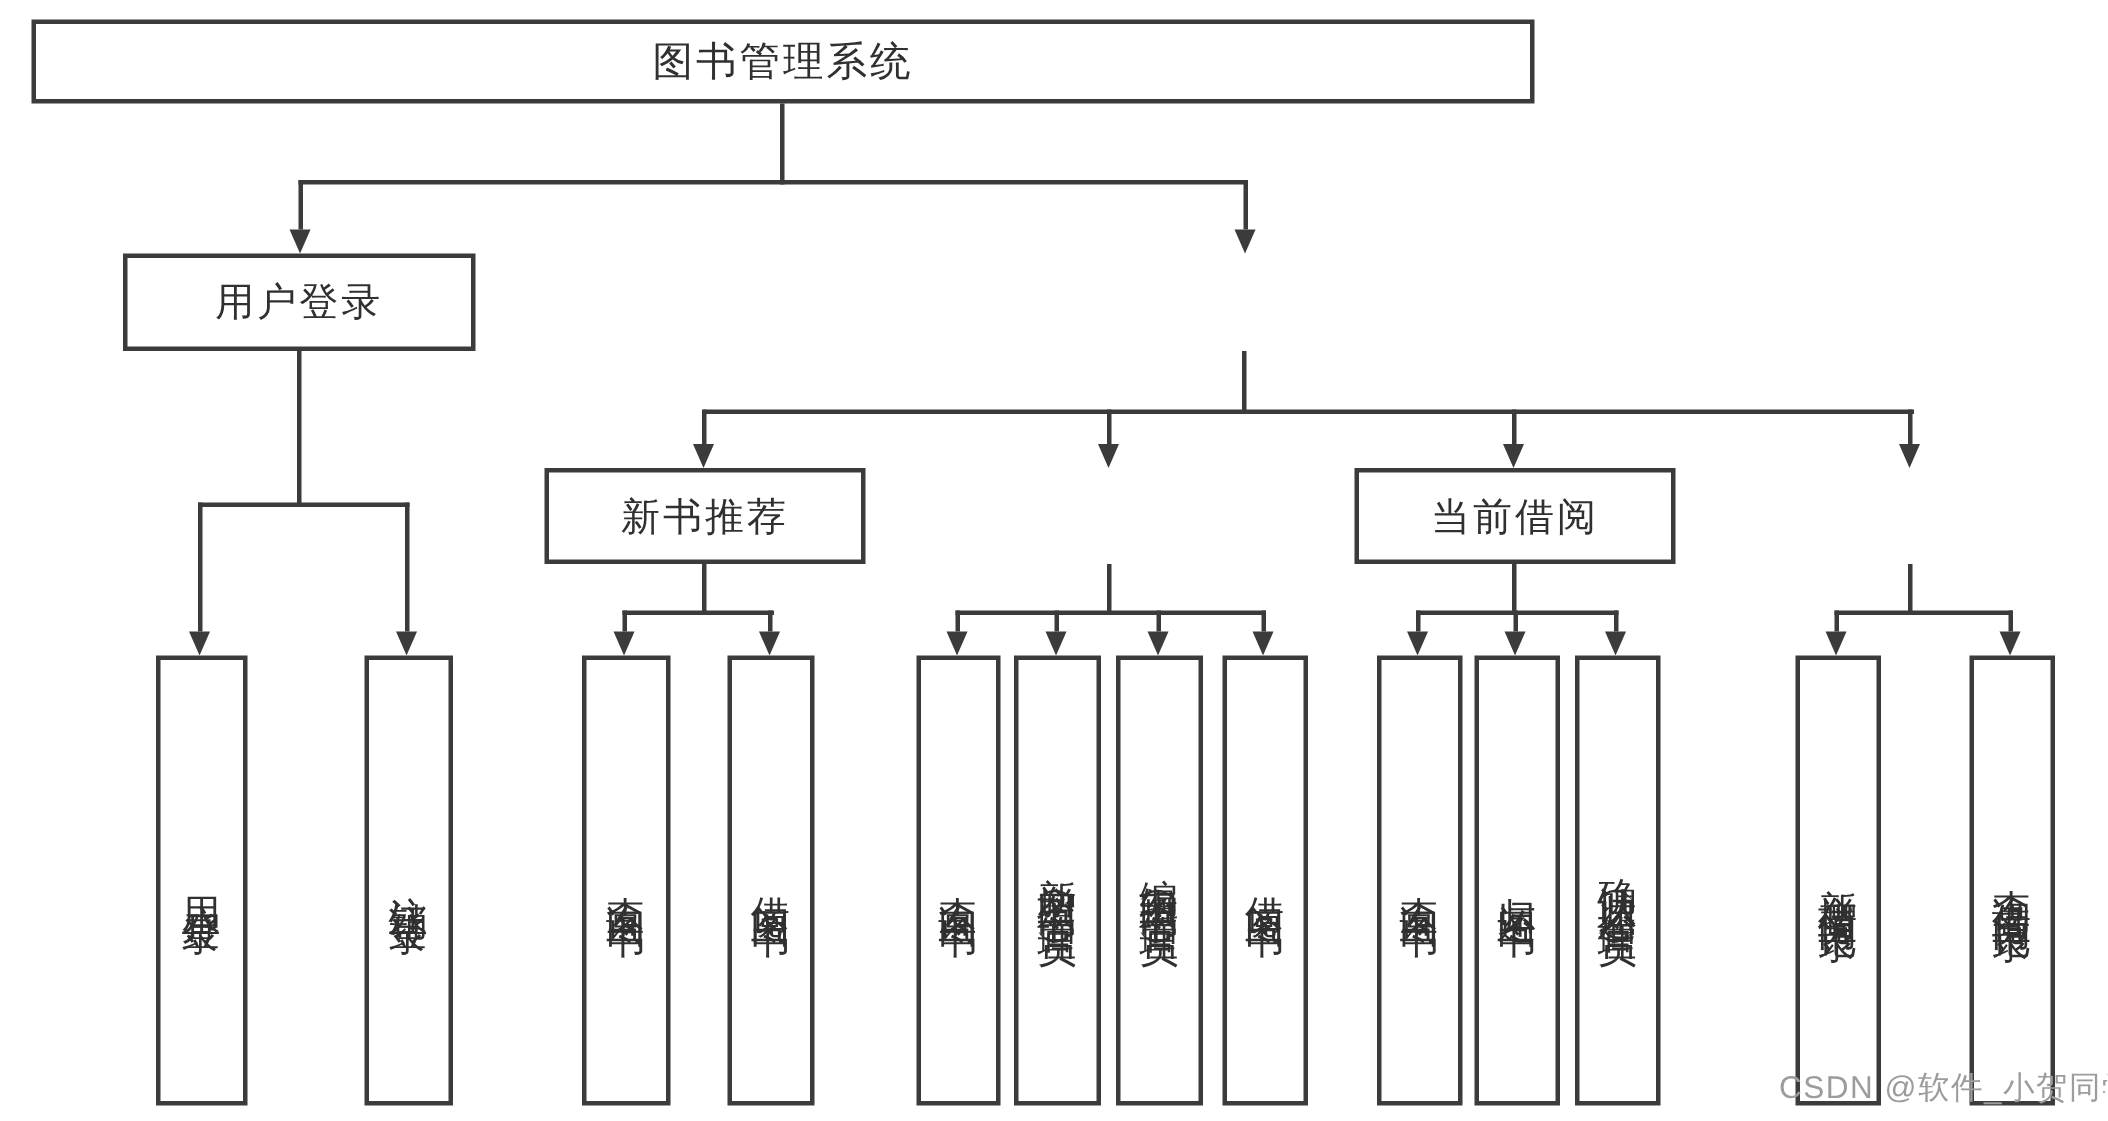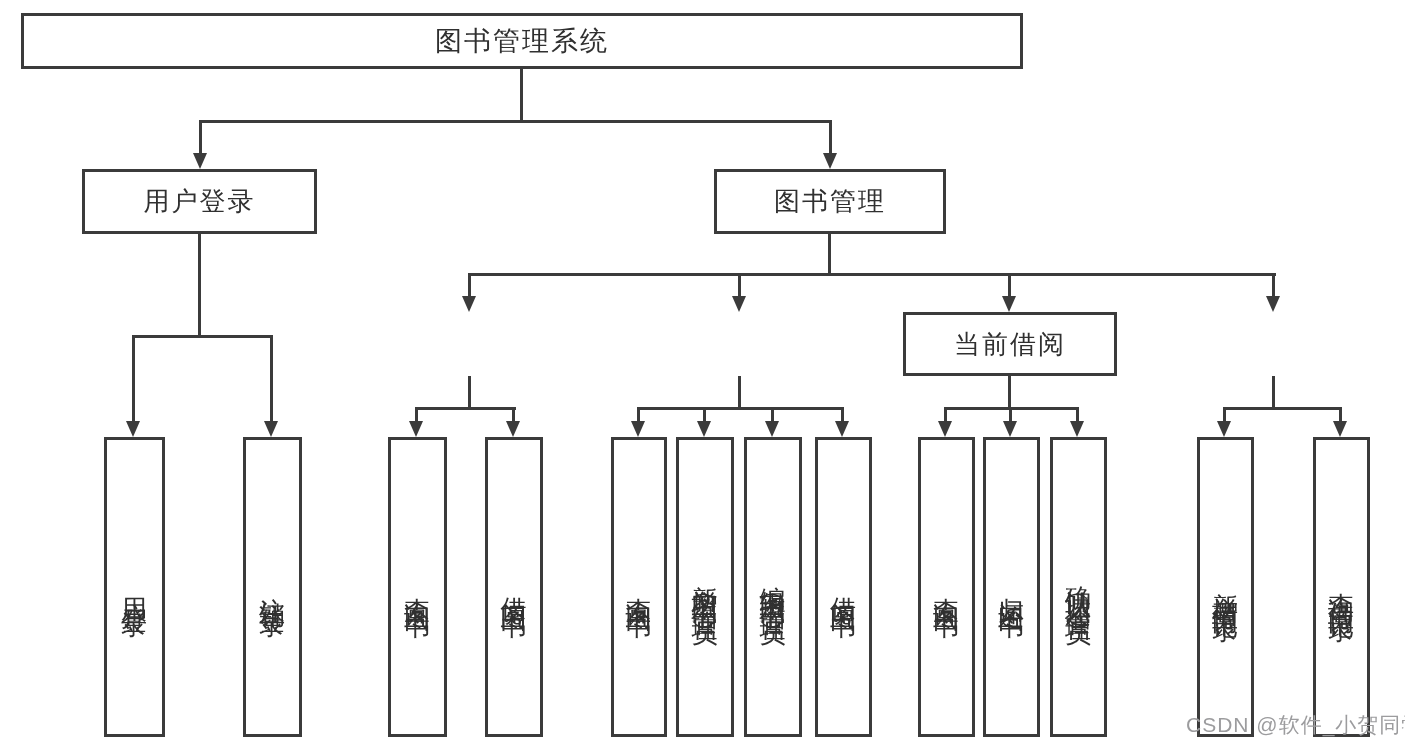--- a/index.html
+++ b/index.html
@@ -50,42 +50,42 @@
   <div class="vl" style="left:520px;top:69px;height:54px"></div>
   <div class="hl" style="left:199px;top:120px;width:633px"></div>
   <div class="vl" style="left:199px;top:120px;height:33px"></div>
   <div class="ah" style="left:193px;top:153px"></div>
   <div class="vl" style="left:829px;top:120px;height:33px"></div>
   <div class="ah" style="left:823px;top:153px"></div>
 
   <div class="node" style="left:82px;top:169px;width:235px;height:65px">
     <span class="hlabel">用户登录</span>
   </div>
-  <div class="node" style="left:714px;top:169px;width:232px;height:65px">
-    <span class="hlabel">图书管理</span>
-  </div>
 
   <div class="vl" style="left:198px;top:234px;height:104px"></div>
   <div class="hl" style="left:132px;top:335px;width:141px"></div>
   <div class="vl" style="left:132px;top:335px;height:86px"></div>
   <div class="ah" style="left:126px;top:421px"></div>
   <div class="vl" style="left:270px;top:335px;height:86px"></div>
   <div class="ah" style="left:264px;top:421px"></div>
 
   <div class="vl" style="left:828px;top:234px;height:42px"></div>
   <div class="hl" style="left:469px;top:273px;width:807px"></div>
   <div class="vl" style="left:468px;top:273px;height:23px"></div>
   <div class="ah" style="left:462px;top:296px"></div>
   <div class="vl" style="left:738px;top:273px;height:23px"></div>
   <div class="ah" style="left:732px;top:296px"></div>
   <div class="vl" style="left:1008px;top:273px;height:23px"></div>
   <div class="ah" style="left:1002px;top:296px"></div>
   <div class="vl" style="left:1272px;top:273px;height:23px"></div>
   <div class="ah" style="left:1266px;top:296px"></div>
 
+  <div class="node" style="left:363px;top:312px;width:214px;height:64px">
+    <span class="hlabel">新书推荐</span>
+  </div>
   <div class="node" style="left:903px;top:312px;width:214px;height:64px">
     <span class="hlabel">当前借阅</span>
   </div>
 
   <div class="vl" style="left:468px;top:376px;height:34px"></div>
   <div class="hl" style="left:415px;top:407px;width:101px"></div>
   <div class="vl" style="left:415px;top:407px;height:14px"></div>
   <div class="ah" style="left:409px;top:421px"></div>
   <div class="vl" style="left:512px;top:407px;height:14px"></div>
   <div class="ah" style="left:506px;top:421px"></div>

